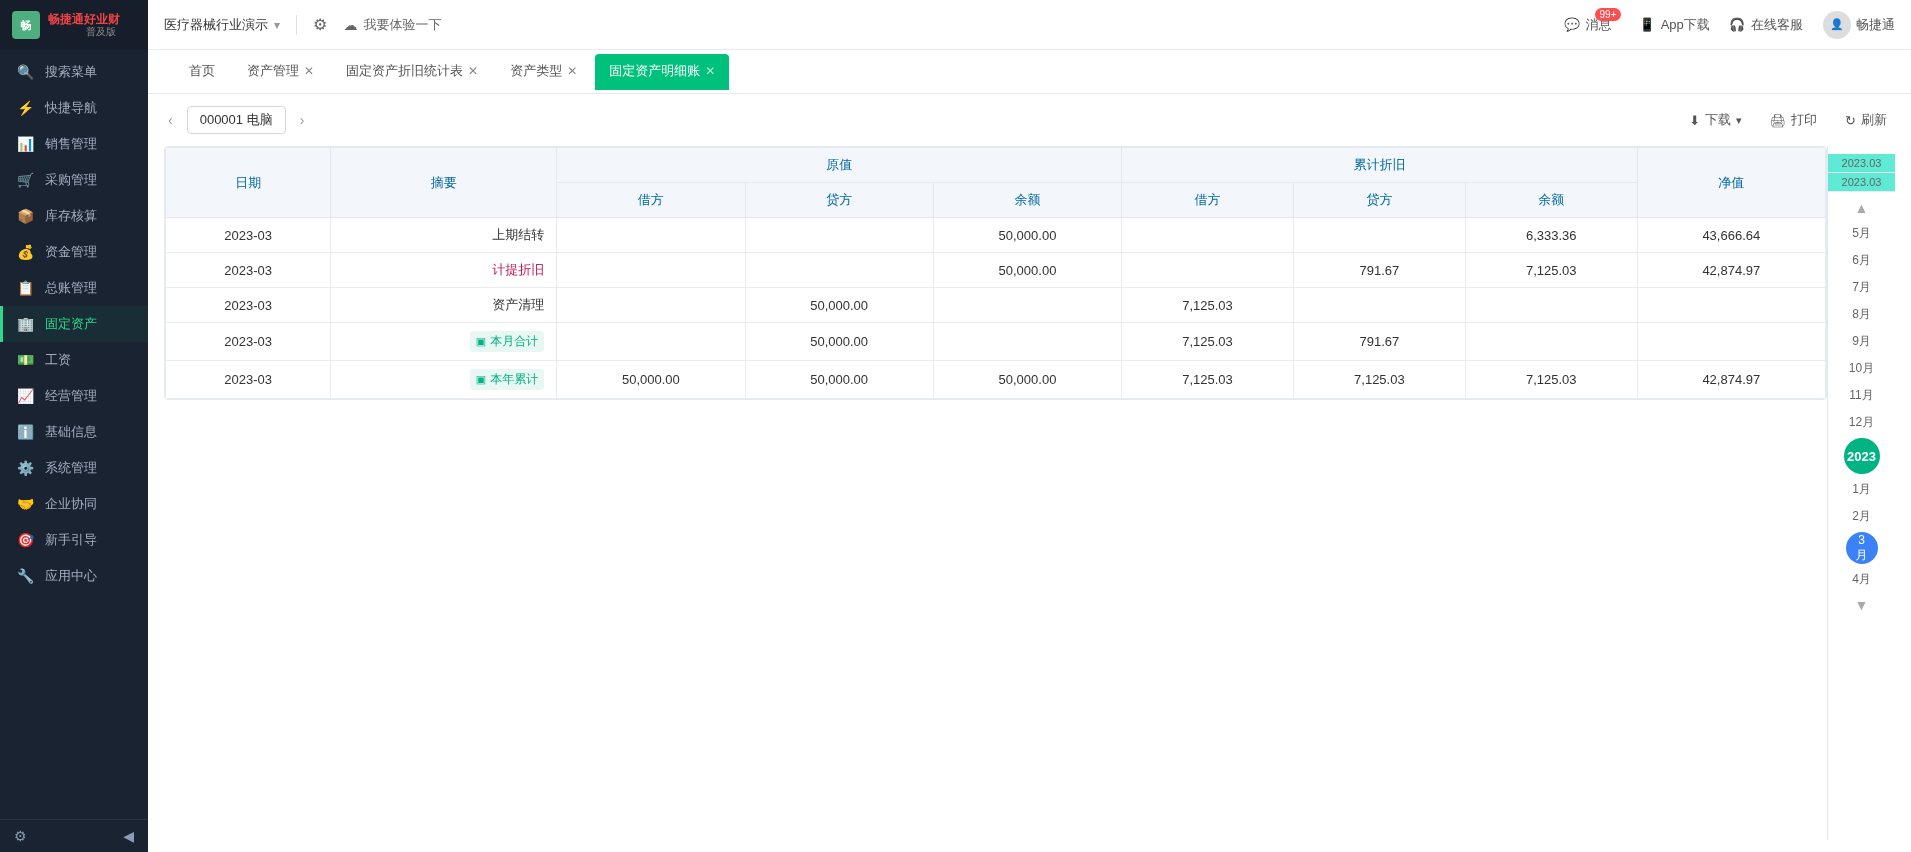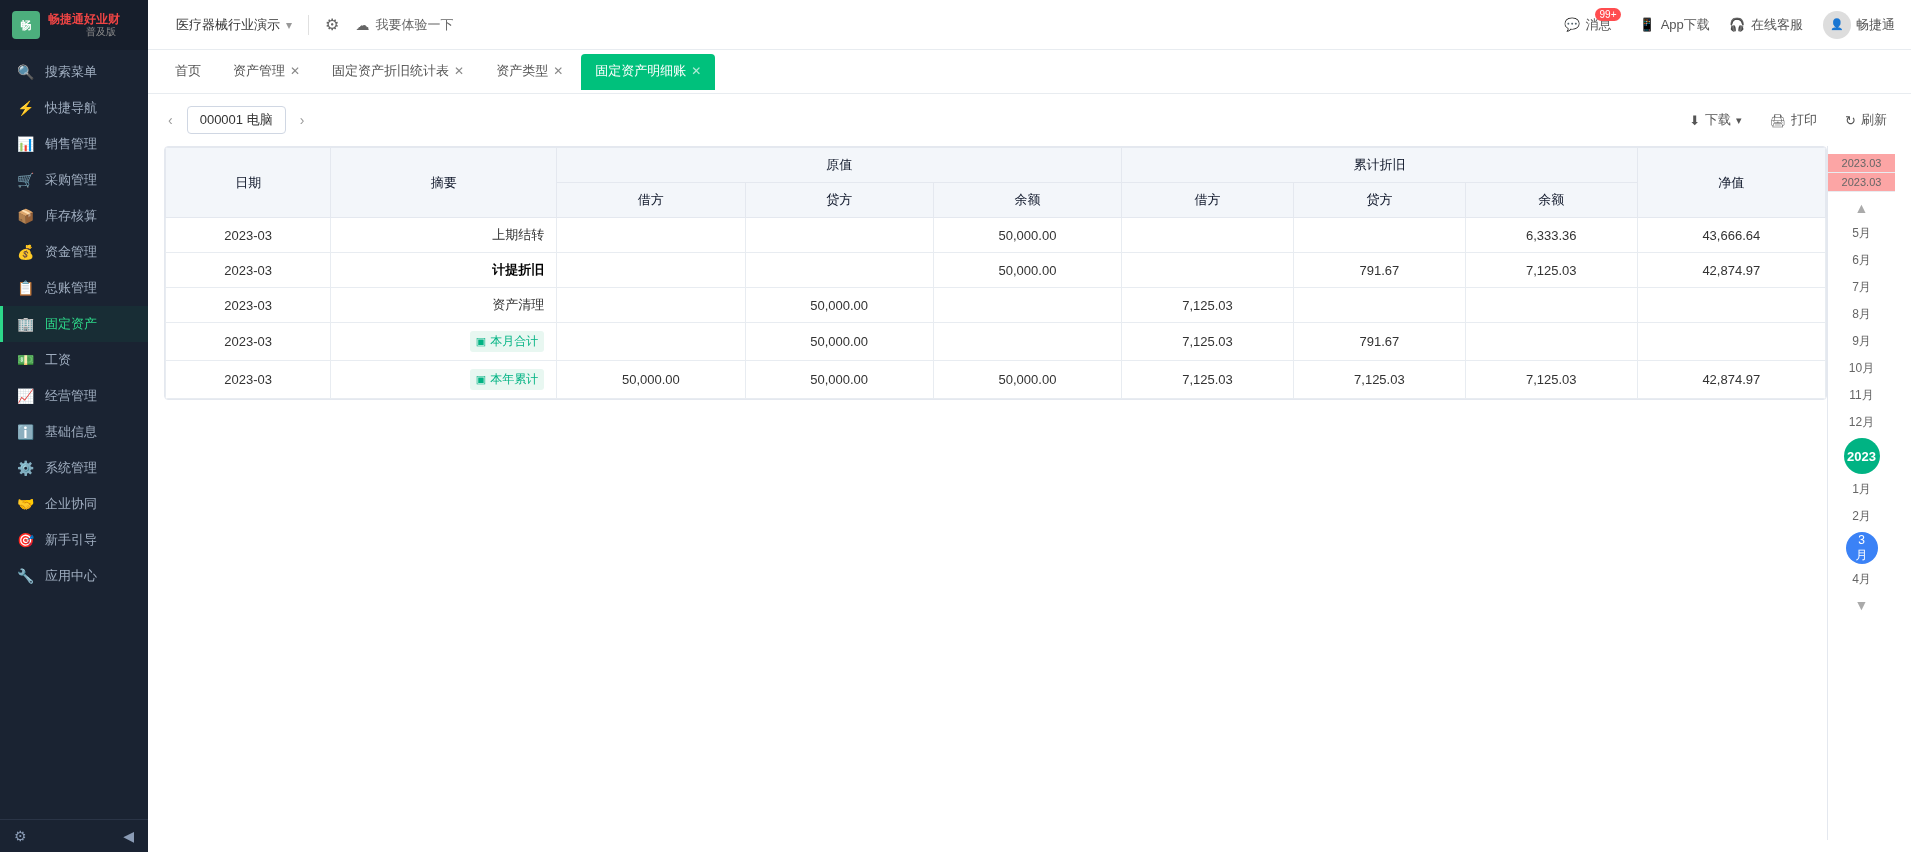--- a/index.html
+++ b/index.html
@@ -71,39 +71,39 @@
       background: #fff;
       height: 50px;
       display: flex;
       align-items: center;
       padding: 0 16px;
       border-bottom: 1px solid #e8ecf0;
       gap: 16px;
     }
     .topbar-company {
       display: flex; align-items: center; gap: 6px;
-      font-size: 13px; color: #333; cursor: pointer; margin-left: 12px;
+      font-size: 13px; color: #333; cursor: pointer;
     }
     .topbar-divider { width: 1px; height: 20px; background: #e0e0e0; }
     .topbar-settings { color: #666; cursor: pointer; font-size: 16px; }
     .topbar-experience {
       display: flex; align-items: center; gap: 6px;
       color: #666; font-size: 13px; cursor: pointer;
     }
     .topbar-right { margin-left: auto; display: flex; align-items: center; gap: 20px; }
     .topbar-action { display: flex; align-items: center; gap: 5px; color: #555; font-size: 13px; cursor: pointer; position: relative; }
     .badge { background: #ff4d4f; color: #fff; font-size: 10px; border-radius: 8px; padding: 1px 5px; position: absolute; top: -8px; right: -10px; }
     .topbar-avatar { width: 28px; height: 28px; border-radius: 50%; background: #ddd; display: flex; align-items: center; justify-content: center; font-size: 11px; color: #666; }
 
     
     .tabs-bar {
       background: #fff;
       display: flex;
       align-items: center;
-      padding: 0 13px;
+      padding: 0 27px;
       border-bottom: 1px solid #e8ecf0;
       gap: 4px;
       min-height: 44px;
     }
     .tab {
       padding: 8px 14px;
       font-size: 13px;
       color: #555;
       cursor: pointer;
       border-bottom: 2px solid transparent;
@@ -157,34 +157,34 @@
     table {
       width: 100%;
       border-collapse: collapse;
       font-size: 13px;
     }
     thead tr th {
       background: #f3f6fa;
       padding: 8px 12px;
       text-align: center;
       font-weight: 500;
-      color: #0f172a;
+      color: #0369a1;
       border: 1px solid #e4e8ef;
       white-space: nowrap;
     }
     tbody tr td {
       padding: 8px 12px;
       text-align: center;
       border: 1px solid #e8ecf1;
       color: #333;
       background: #fff;
       white-space: nowrap;
     }
     .text-left { text-align: right; }
-    .text-blue { color: #000000; font-weight: bold; }
+    .text-blue { color: #be185d; }
     .month-badge {
       display: inline-flex; align-items: center; gap: 4px;
       background: #e8f7f1; color: #00b383; border-radius: 3px;
       padding: 2px 6px; font-size: 12px;
     }
     .month-badge-icon { font-size: 11px; }
 
     
     .timeline-panel {
       width: 68px;
@@ -196,21 +196,21 @@
       padding: 8px 0;
       overflow-y: auto;
       flex-shrink: 0;
     }
     .timeline-year-header {
       font-size: 11px;
       color: #666;
       padding: 3px 0;
       text-align: center;
       width: 100%;
-      background: #fca5a5;
+      background: #5eead4;
       border-bottom: 1px solid #e8ecf0;
     }
     .timeline-item {
       font-size: 12px;
       color: #666;
       padding: 5px 16px;
       cursor: pointer;
       text-align: center;
       width: 100%;
     }

